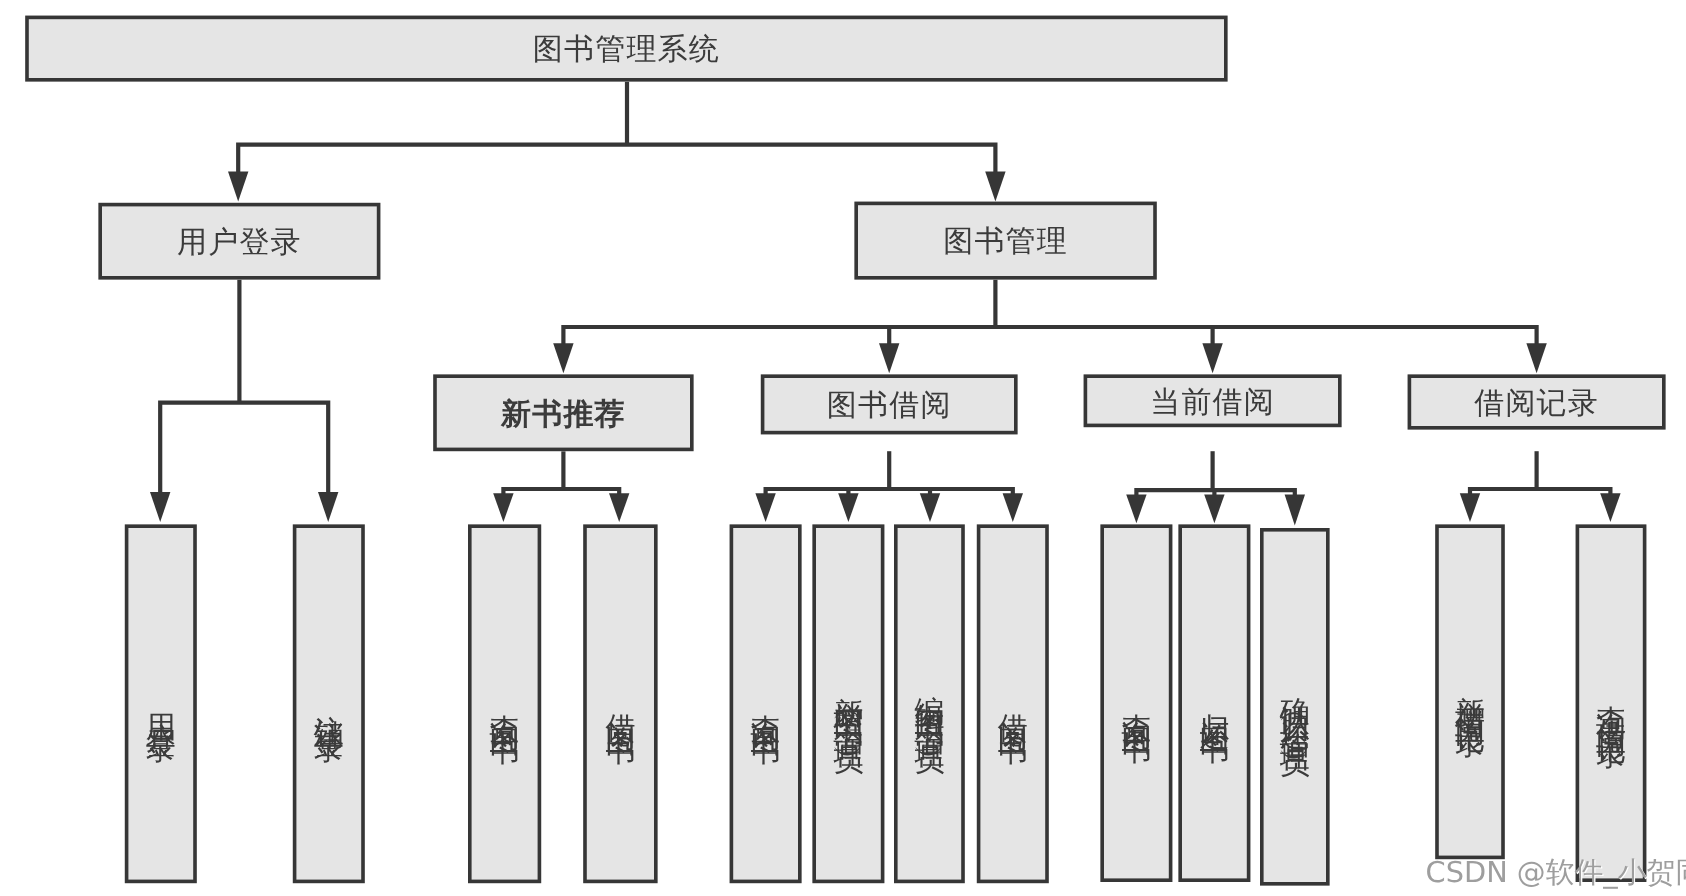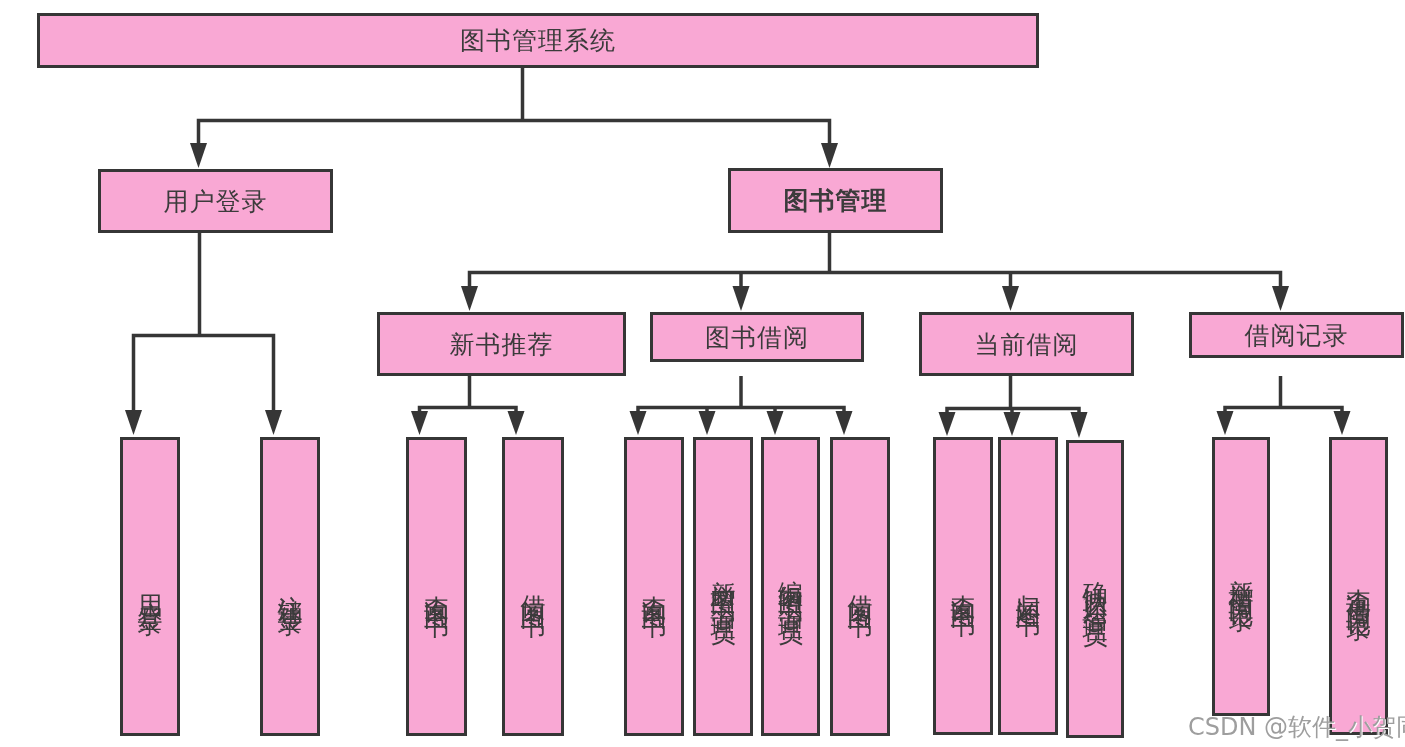--- a/index.html
+++ b/index.html
@@ -22,30 +22,29 @@
     stroke-width: 3.5;
   }
   #connectors path.arrow {
     fill: #363636;
     stroke: none;
   }
   .node {
     position: absolute;
     box-sizing: border-box;
     border: 3px solid #363636;
-    background: #f9a8d4;
+    background: #e5e5e5;
     color: #3b3b3b;
     display: flex;
     align-items: center;
     justify-content: center;
     text-align: center;
     font-size: 25px;
     letter-spacing: 1px;
     line-height: 1;
-    margin-left: 16px;
   }
   .node.v {
     writing-mode: vertical-rl;
     text-orientation: mixed;
     letter-spacing: 6px;
     font-size: 25px;
   }
   #watermark {
     position: absolute;
     left: 1188px;
@@ -108,25 +107,25 @@
 
     <path class="line" d="M1280.5 376 L1280.5 407.5"></path>
     <path class="line" d="M1225 413 L1225 407.5 L1342 407.5 L1342 413"></path>
     <path class="arrow" d="M1216.5 411 L1233.5 411 L1225 435 Z"></path>
     <path class="arrow" d="M1333.5 411 L1350.5 411 L1342 435 Z"></path>
   </svg>
 
   <div class="node h" style="left:21px; top:13px; width:1002px; height:55px;">图书管理系统</div>
 
   <div class="node h" style="left:82px; top:169px; width:235px; height:64px;">用户登录</div>
-  <div class="node h" style="left:712px; top:168px; width:215px; height:65px;font-weight:bold;">图书管理</div>
+  <div class="node h" style="left:712px; top:168px; width:252px; height:65px;">图书管理</div>
 
-  <div class="node h" style="left:361px; top:312px; width:249px; height:64px;">新书推荐</div>
+  <div class="node h" style="left:361px; top:312px; width:217px; height:64px;font-weight:bold;">新书推荐</div>
   <div class="node h" style="left:634px; top:312px; width:214px; height:50px;">图书借阅</div>
-  <div class="node h" style="left:903px; top:312px; width:215px; height:64px;">当前借阅</div>
+  <div class="node h" style="left:903px; top:312px; width:215px; height:44px;">当前借阅</div>
   <div class="node h" style="left:1173px; top:312px; width:215px; height:46px;">借阅记录</div>
 
   <div class="node v" style="left:104px; top:437px; width:60px; height:299px;">用户登录</div>
   <div class="node v" style="left:244px; top:437px; width:60px; height:299px;">注销登录</div>
 
   <div class="node v" style="left:390px; top:437px; width:61px; height:299px;">查询图书</div>
   <div class="node v" style="left:486px; top:437px; width:62px; height:299px;">借阅图书</div>
 
   <div class="node v" style="left:608px; top:437px; width:60px; height:299px;">查询图书</div>
   <div class="node v" style="left:677px; top:437px; width:60px; height:299px;">新增图书（管理员）</div>

